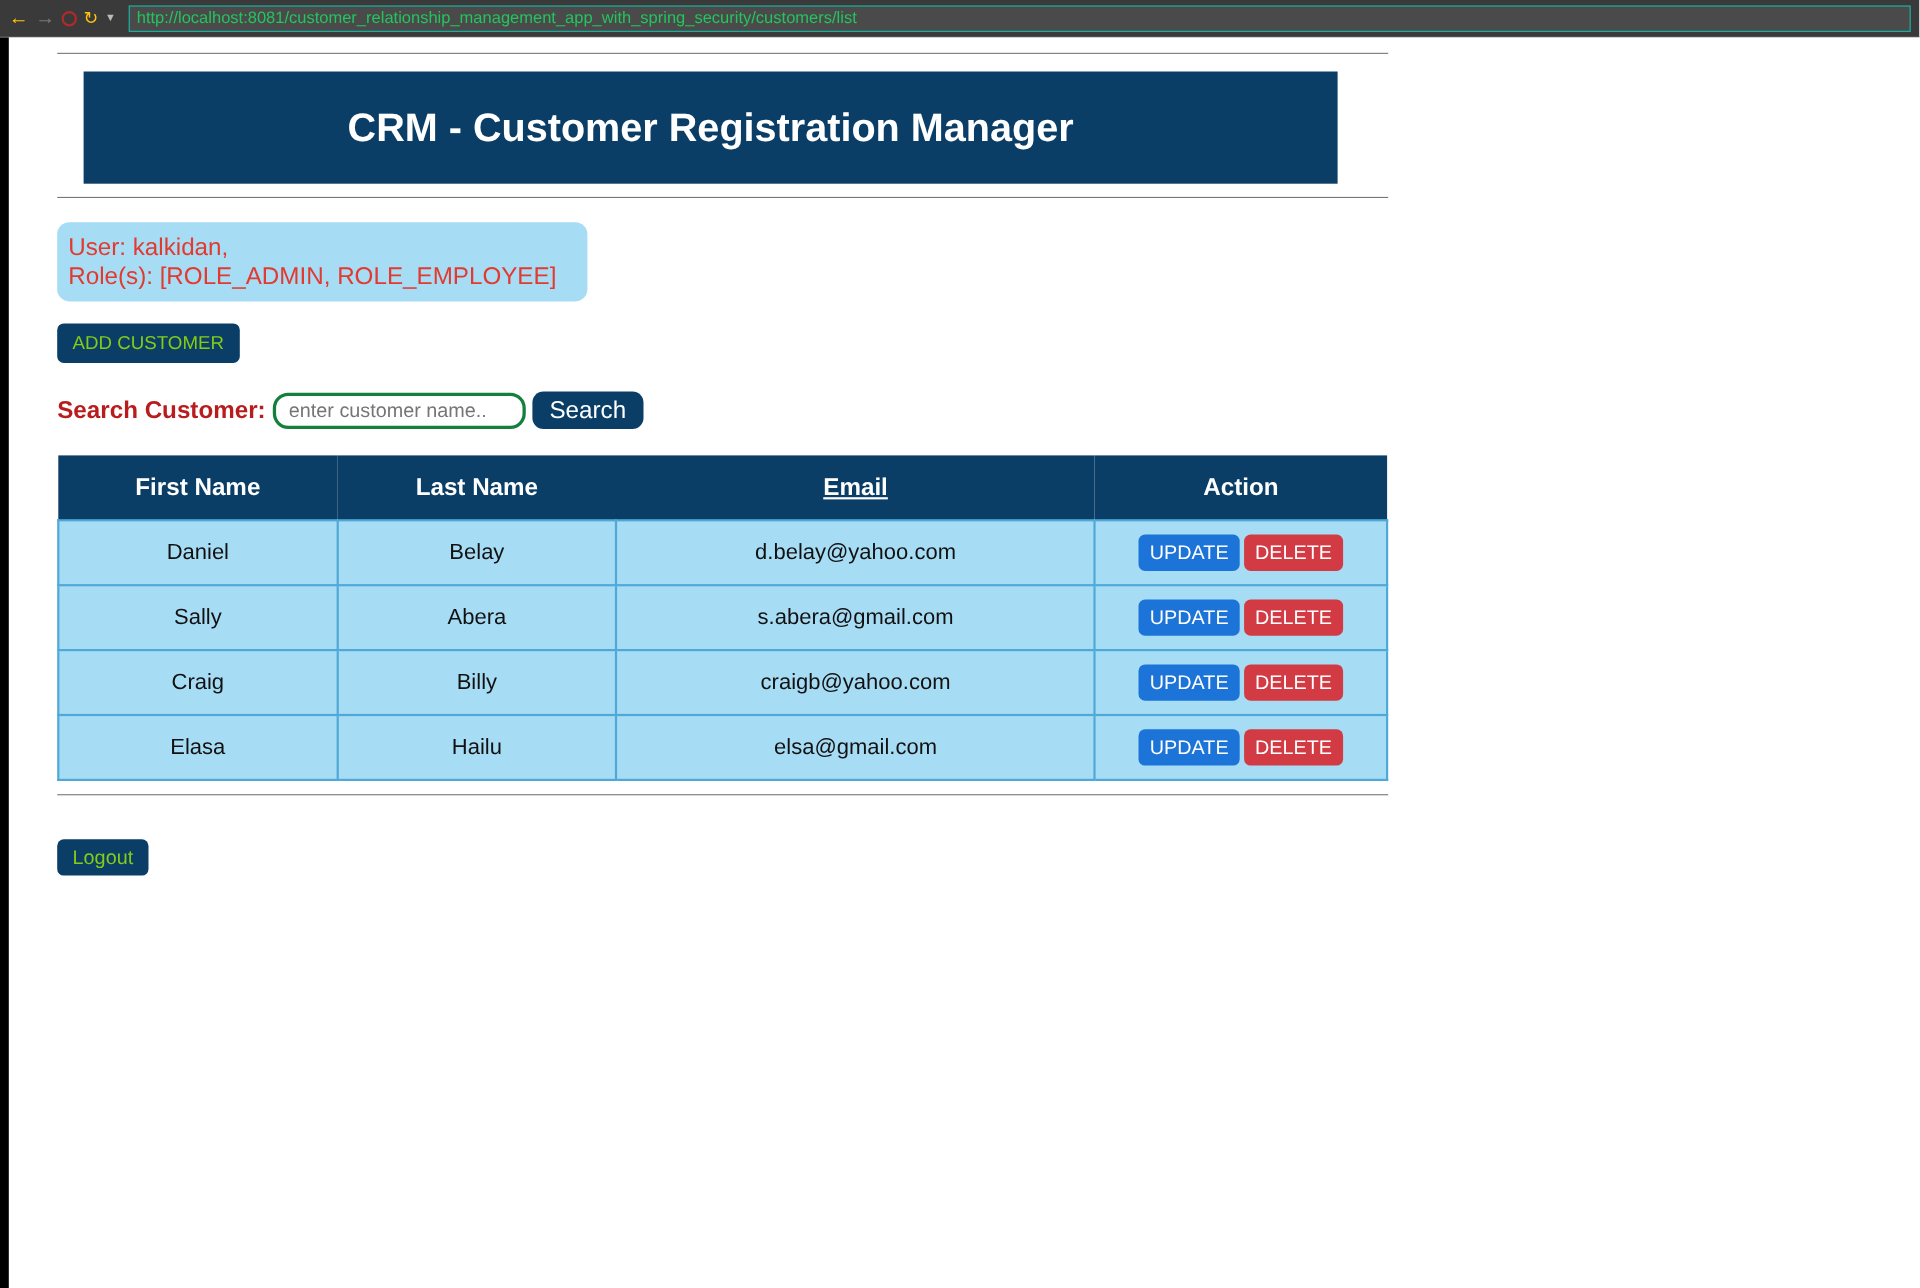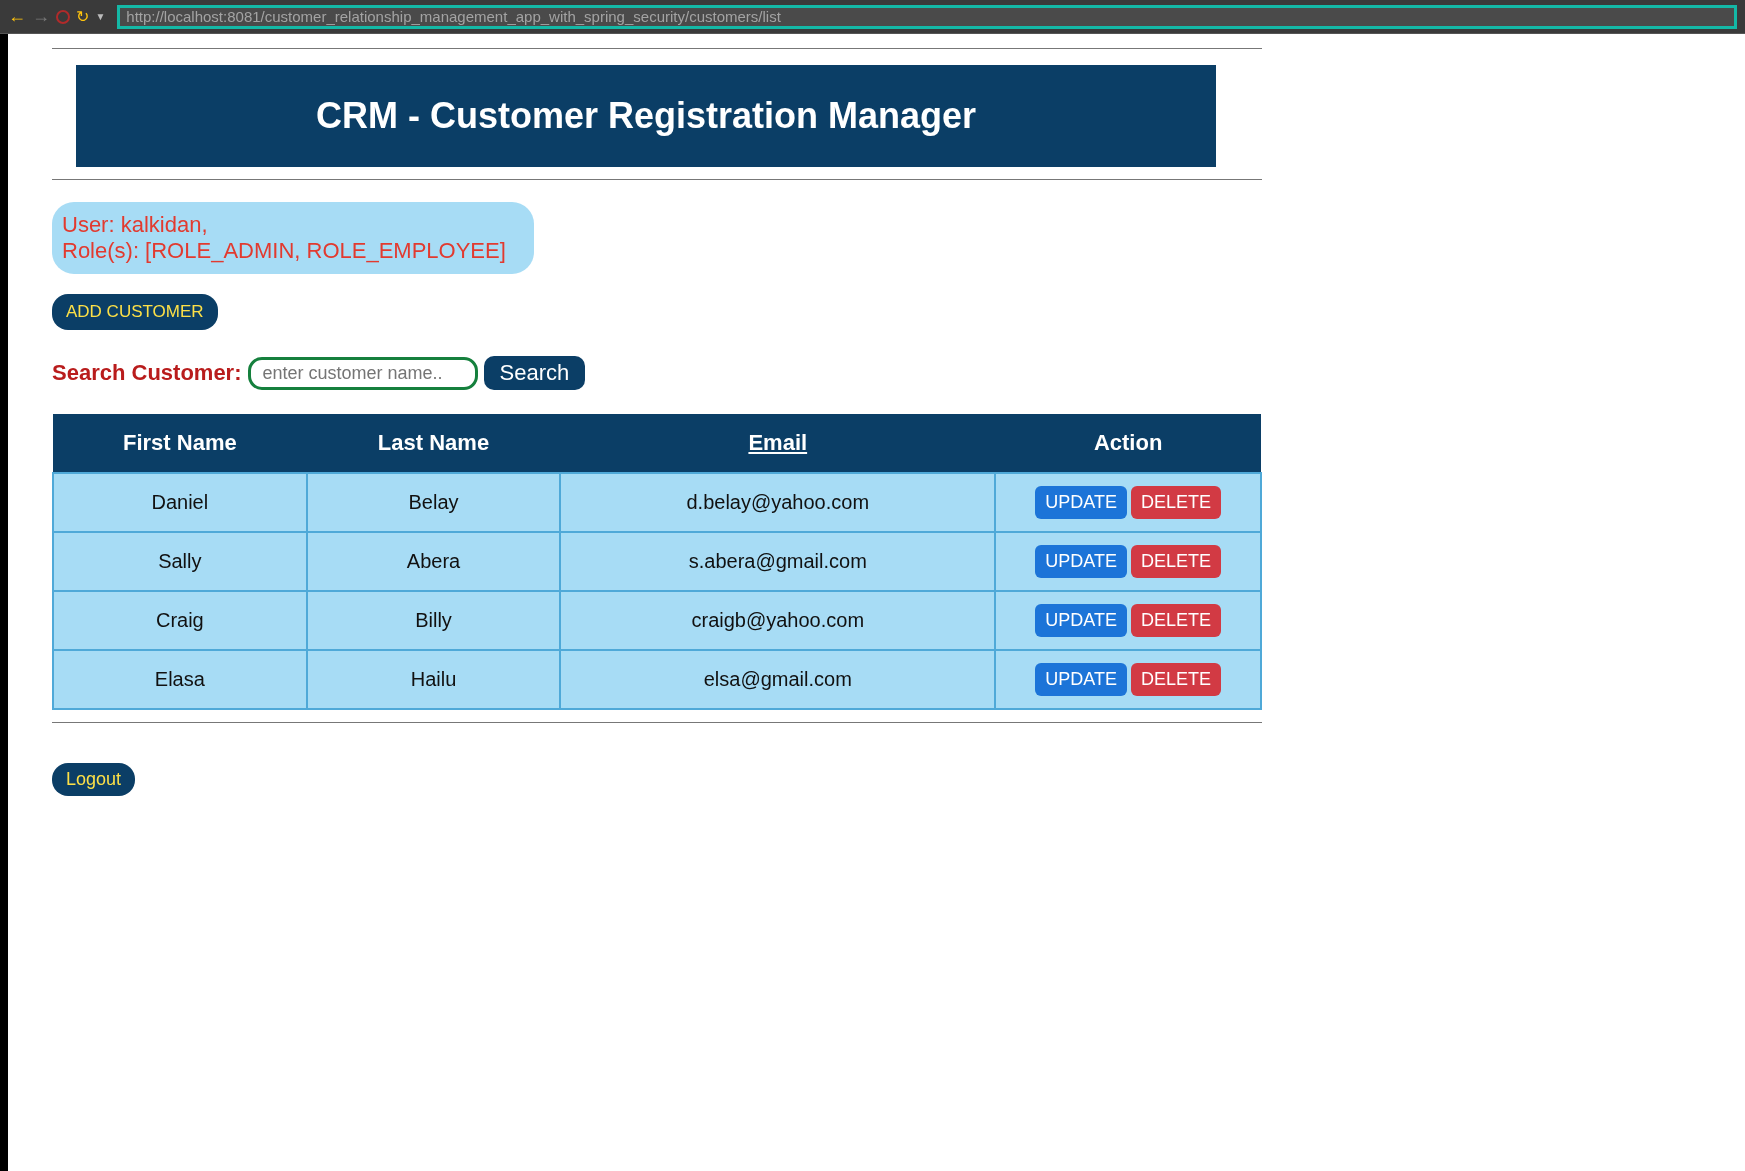--- a/index.html
+++ b/index.html
@@ -29,22 +29,22 @@
       border: 2px solid #b02a2a;
       border-radius: 50%;
       position: relative;
       display: inline-block;
     }
     .reload-icon { color: #ffc40d; font-size: 16px; }
     .dropdown-caret { color: #bbb; font-size: 10px; }
     .url-bar {
       flex: 1;
       background: #4a4a4a;
-      border: 3px solid #14b8a6;
-      color: #a3a3a3;
+      border: 1px solid #14b8a6;
+      color: #22c55e;
       font-family: "Segoe UI", sans-serif;
       font-size: 15px;
       padding: 2px 6px;
       height: 24px;
       margin-left: 6px;
     }
     
     .page {
       background: #fff;
       border-left: 8px solid #000;
@@ -71,29 +71,29 @@
       font-size: 36px;
       font-weight: bold;
       font-family: Verdana, Geneva, sans-serif;
     }
     .user-pill {
       display: inline-block;
       background: #a7dcf5;
       color: #e23a2f;
       font-size: 22px;
       padding: 10px 28px 10px 10px;
-      border-radius: 22px;
+      border-radius: 11px;
       margin: 22px 0 20px 0;
       font-family: Verdana, Geneva, sans-serif;
     }
     .btn-dark {
       background: #0b3e66;
-      color: #fde047;
-      border: none;
-      border-radius: 16px;
+      color: #84cc16;
+      border: none;
+      border-radius: 6px;
       padding: 8px 14px;
       font-size: 17px;
       font-family: Verdana, Geneva, sans-serif;
       cursor: pointer;
     }
     .search-row {
       margin: 26px 0 24px 0;
       display: flex;
       align-items: center;
       gap: 6px;

